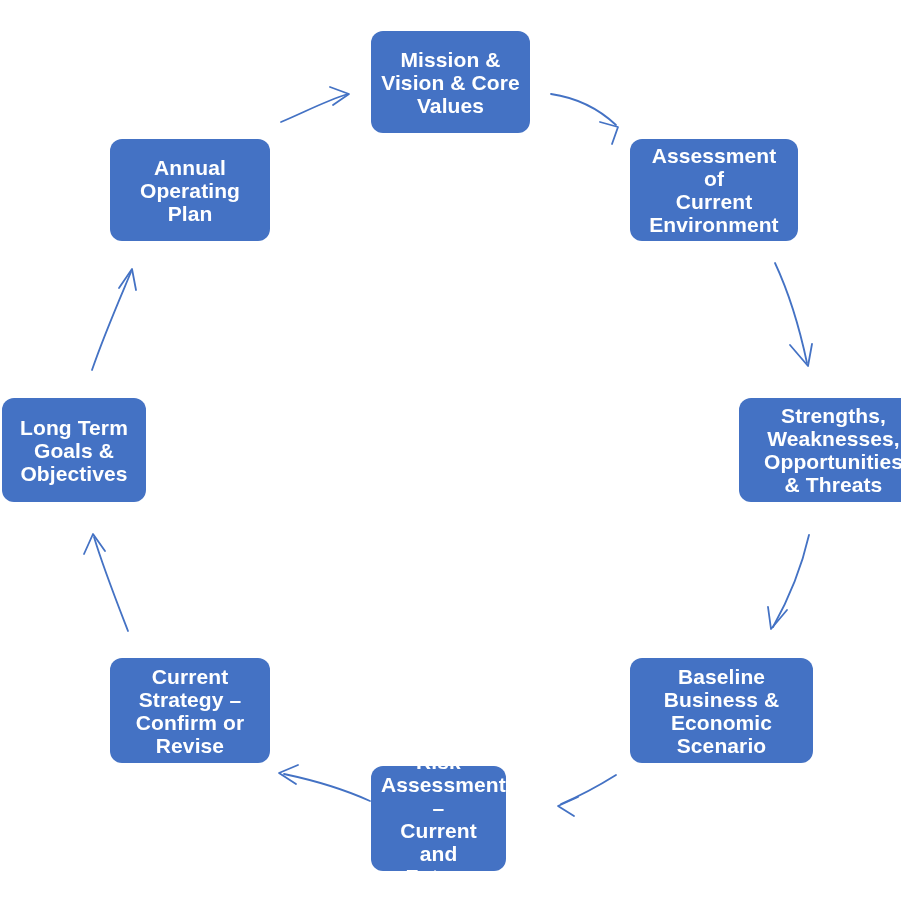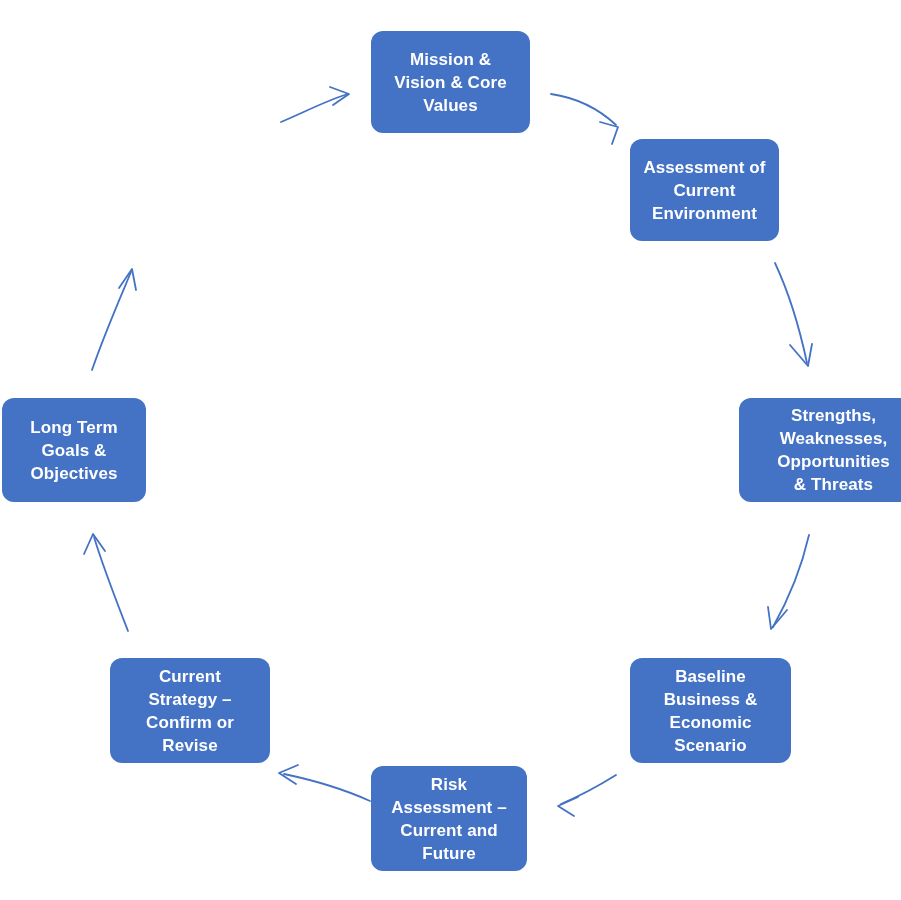--- a/index.html
+++ b/index.html
@@ -23,40 +23,40 @@
     height: 900px;
     pointer-events: none;
   }
   .node {
     position: absolute;
     box-sizing: border-box;
     background: #4472C4;
     border-radius: 12px;
     color: #ffffff;
     font-weight: bold;
-    font-size: 17px;
+    font-size: 21px;
     line-height: 23px;
     display: flex;
     align-items: center;
     justify-content: center;
     text-align: center;
     padding: 6px 10px;
     letter-spacing: 0.1px;
   }
   .node span {
     display: block;
     width: 100%;
     white-space: pre-line;
   }
   
   #node-0 { left: 371px; top: 31px;  width: 159px; height: 102px; }
-  #node-1 { left: 630px; top: 139px; width: 149px; height: 102px; }
+  #node-1 { left: 630px; top: 139px; width: 168px; height: 102px; }
   #node-2 { left: 739px; top: 398px; width: 189px; height: 104px; }
-  #node-3 { left: 630px; top: 658px; width: 161px; height: 105px; }
-  #node-4 { left: 371px; top: 766px; width: 156px; height: 105px; }
+  #node-3 { left: 630px; top: 658px; width: 183px; height: 105px; }
+  #node-4 { left: 371px; top: 766px; width: 135px; height: 105px; }
   #node-5 { left: 110px; top: 658px; width: 160px; height: 105px; }
   #node-6 { left: 2px;   top: 398px; width: 144px; height: 104px; }
   #node-7 { left: 110px; top: 139px; width: 160px; height: 102px; }
 </style>
 </head>
 <body>
 
 <div id="canvas">
 
   <svg class="arrow-layer" viewBox="0 0 901 900" width="901" height="900" xmlns="http://www.w3.org/2000/svg">
@@ -144,14 +144,18 @@
 Confirm or
 Revise</span>
   </div>
 
   <div class="node" id="node-6">
     <span>Long Term
 Goals &amp;
 Objectives</span>
   </div>
 
+  <div class="node" id="node-7">
+    <span>Annual
+Operating Plan</span>
+  </div>
 
 </div>
 
 </body></html>

